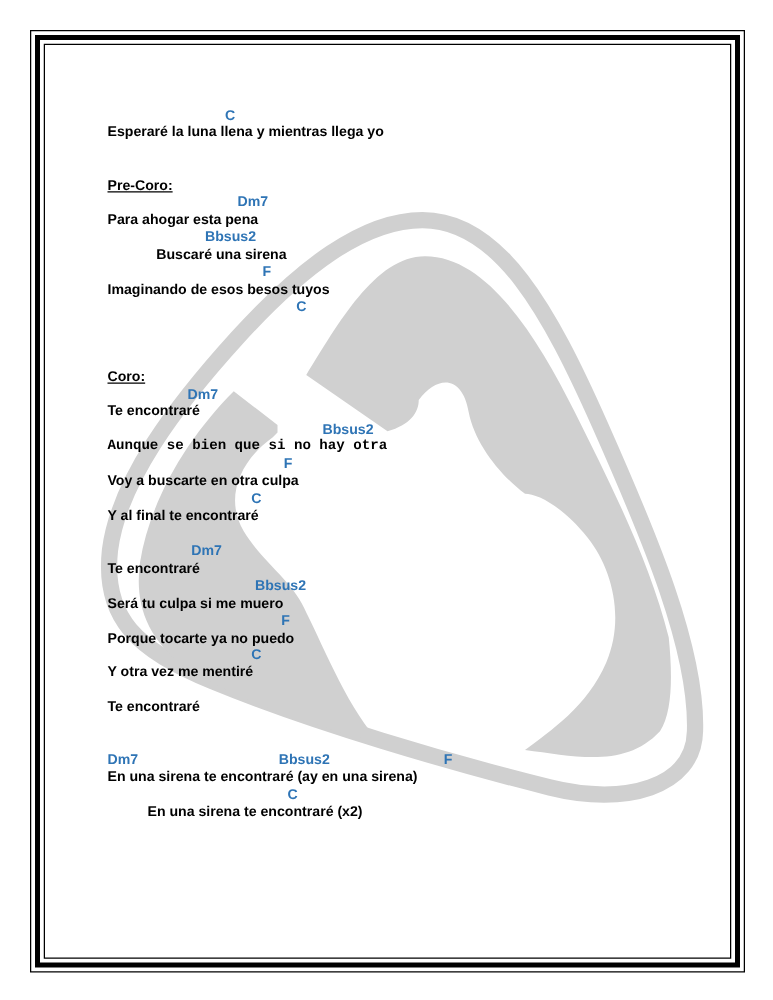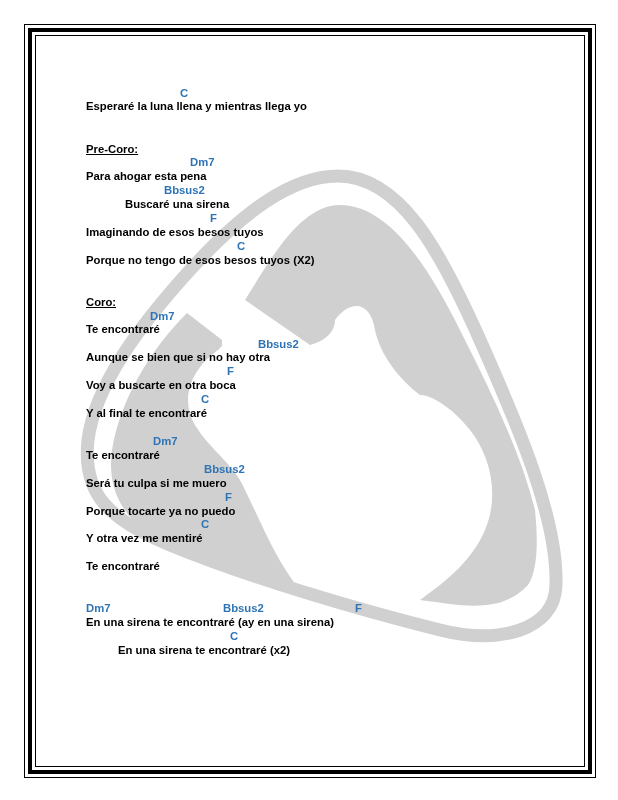--- a/index.html
+++ b/index.html
@@ -71,32 +71,31 @@
     <div class="line chord" style="top:156px; left:190px;">Dm7</div>
     <div class="line lyric" style="top:170px;">Para ahogar esta pena</div>
 
     <div class="line chord" style="top:184px; left:164px;">Bbsus2</div>
     <div class="line lyric" style="top:198px;padding-left:39px;">Buscaré una sirena</div>
 
     <div class="line chord" style="top:212px; left:210px;">F</div>
     <div class="line lyric" style="top:226px;">Imaginando de esos besos tuyos</div>
 
     <div class="line chord" style="top:240px; left:237px;">C</div>
-    <div class="line lyric" style="top:254px;">Porque no tengo de esos besos tuyos (X2)</div>
 
     <div class="line section" style="top:296px;">Coro:</div>
 
     <div class="line chord" style="top:310px; left:150px;">Dm7</div>
     <div class="line lyric" style="top:323px;">Te encontraré</div>
 
     <div class="line chord" style="top:338px; left:258px;">Bbsus2</div>
-    <div class="line lyric" style="top:351px;">Aunque se bien que si no hay otra</div>
+    <div class="line lyric" style="top:351px;font-family:Liberation Mono, monospace;">Aunque se bien que si no hay otra</div>
 
     <div class="line chord" style="top:365px; left:227px;">F</div>
-    <div class="line lyric" style="top:379px;">Voy a buscarte en otra boca</div>
+    <div class="line lyric" style="top:379px;">Voy a buscarte en otra culpa</div>
 
     <div class="line chord" style="top:393px; left:201px;">C</div>
     <div class="line lyric" style="top:407px;">Y al final te encontraré</div>
 
     <div class="line chord" style="top:435px; left:153px;">Dm7</div>
     <div class="line lyric" style="top:449px;">Te encontraré</div>
 
     <div class="line chord" style="top:463px; left:204px;">Bbsus2</div>
     <div class="line lyric" style="top:477px;">Será tu culpa si me muero</div>
 

